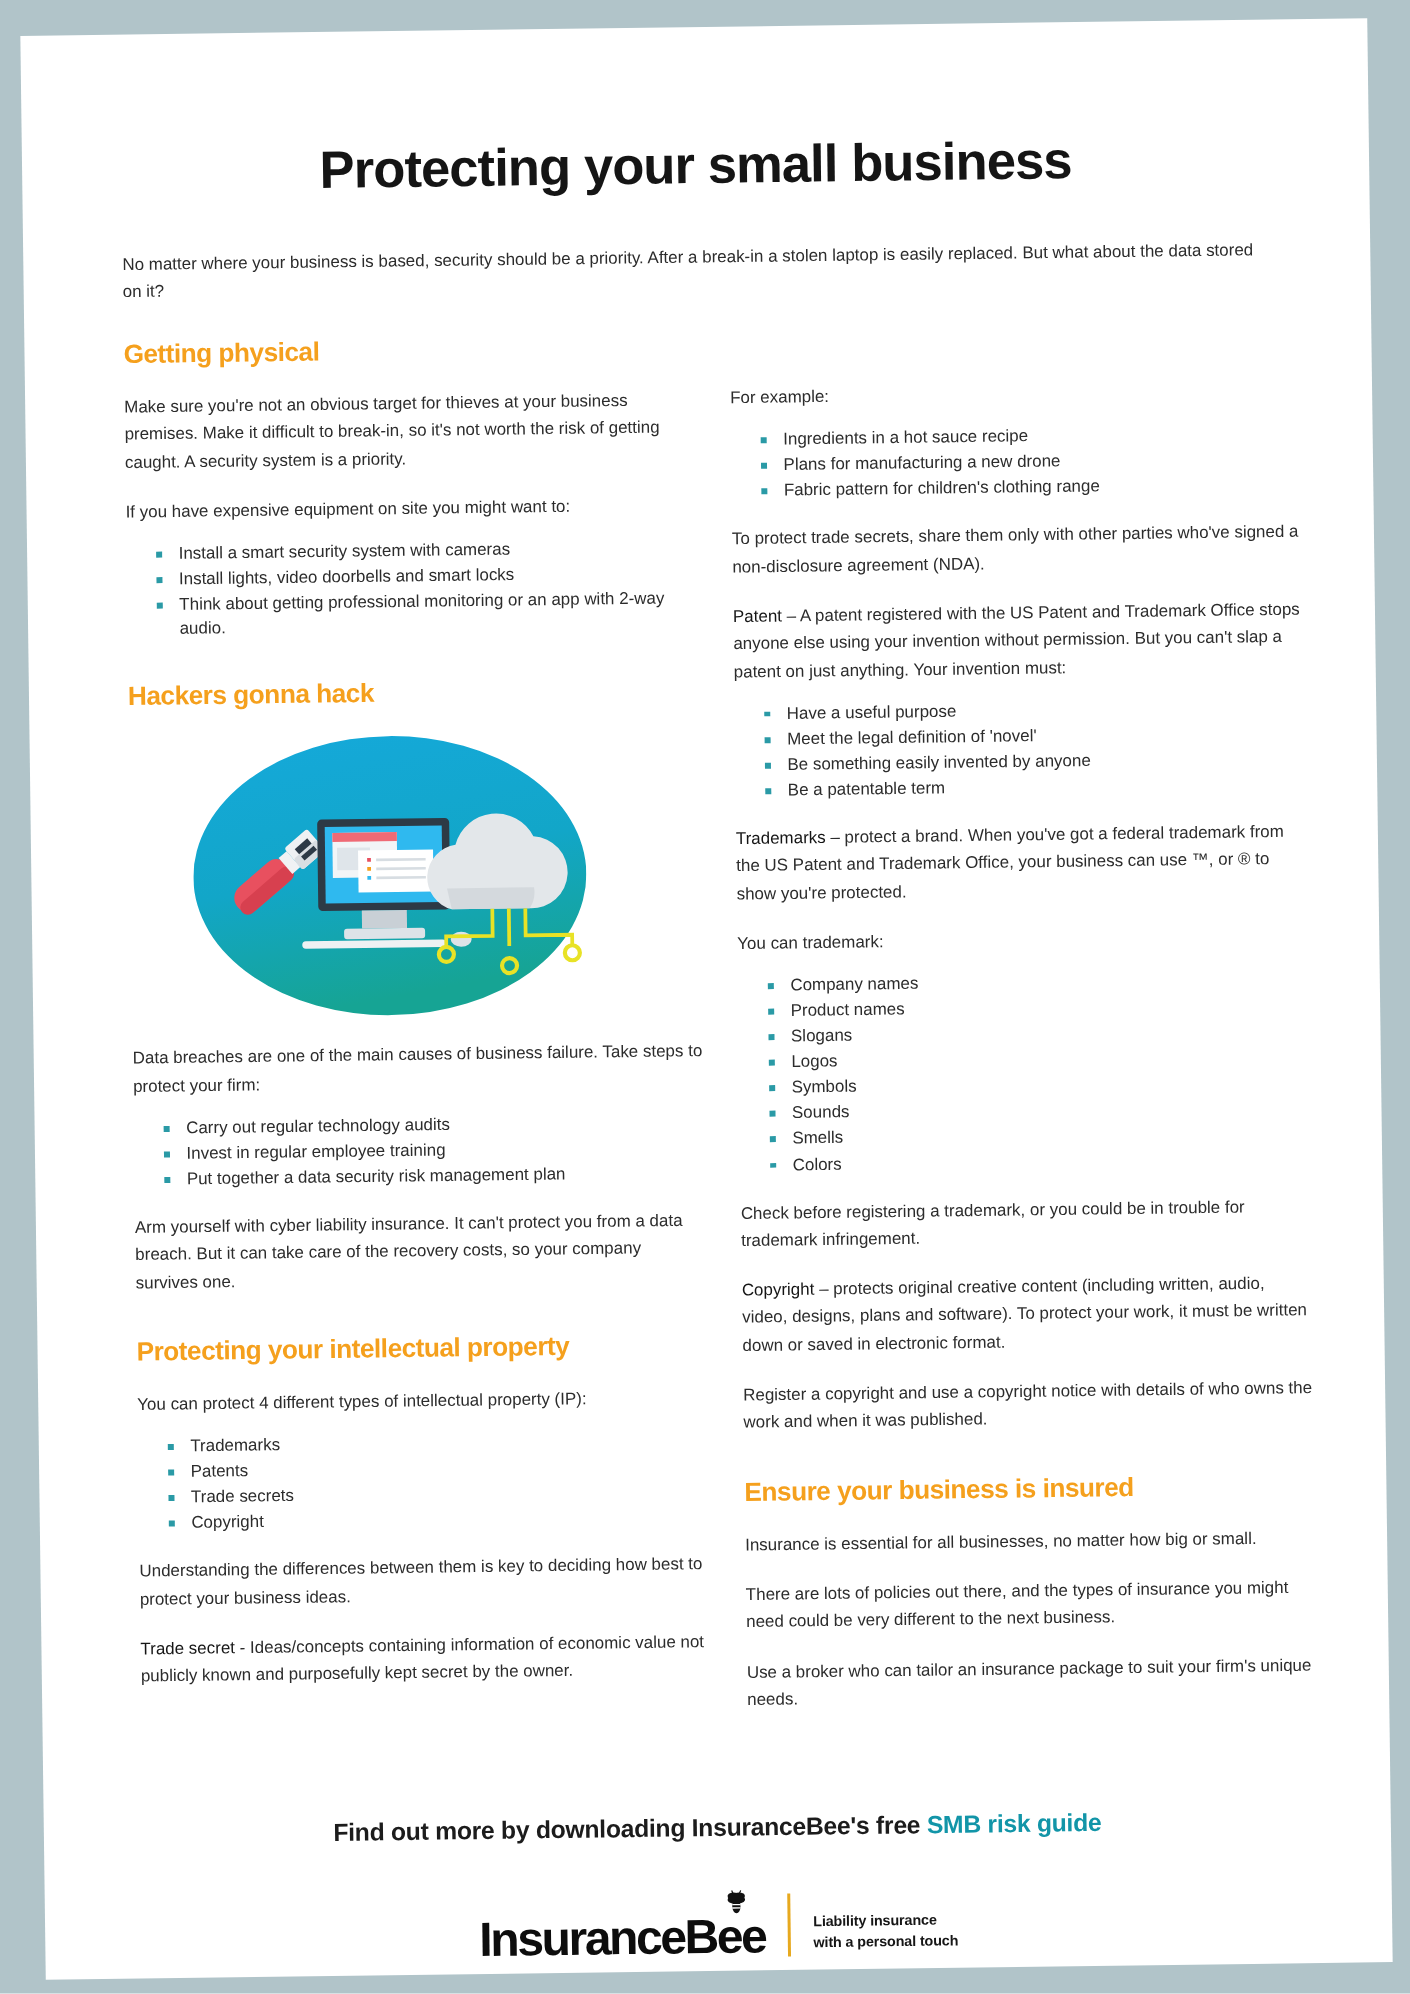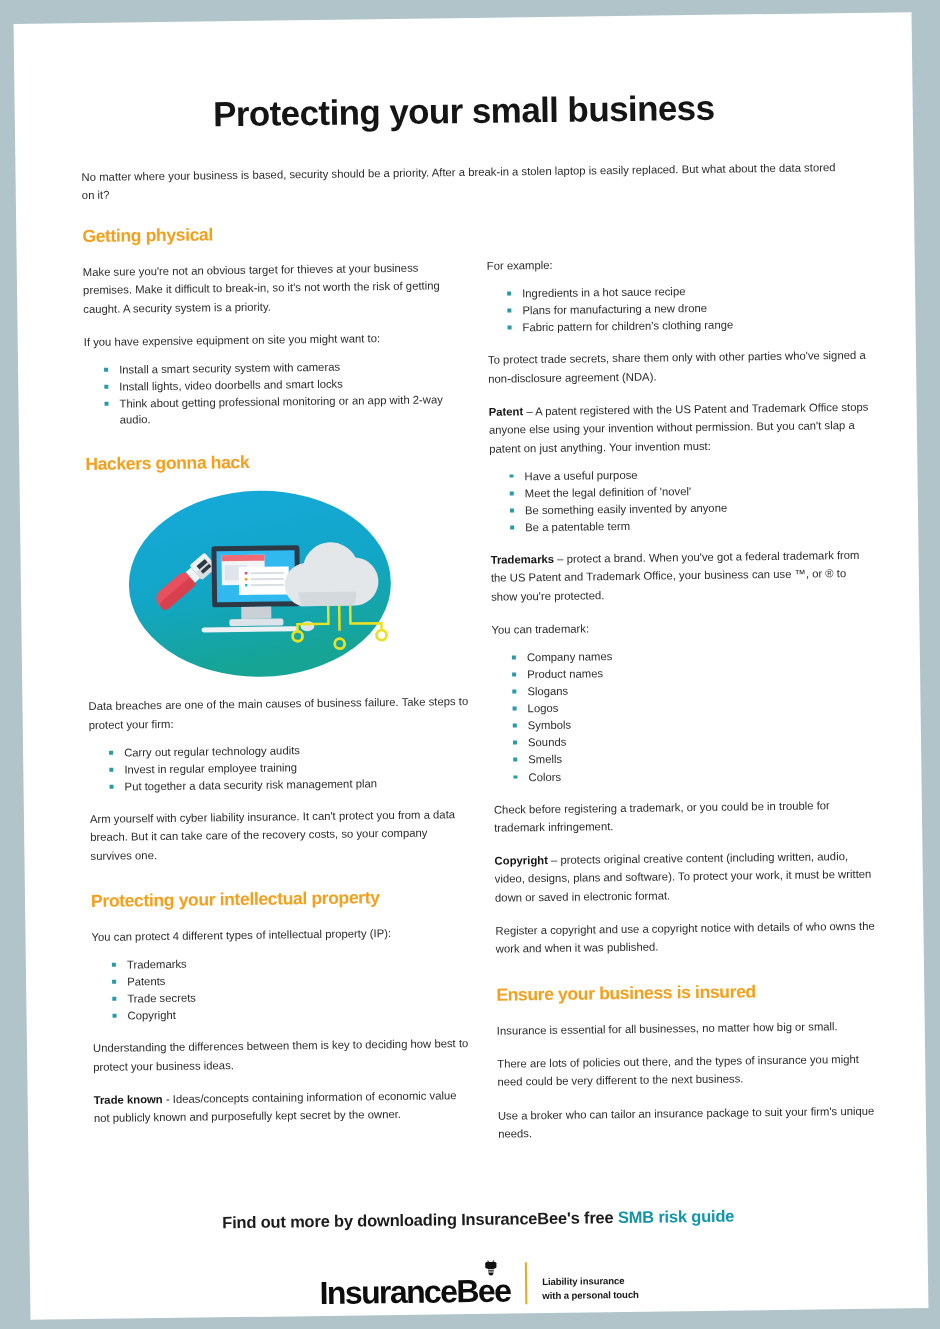--- a/index.html
+++ b/index.html
@@ -77,21 +77,21 @@
   }
   h2.section.spaced { margin-top: 26px; }
 
   p.body {
     font-size: 11.3px;
     line-height: 1.62;
     color: #2c2c2c;
     margin: 0 0 15px 0;
   }
   p.body.tight { margin-bottom: 11px; }
-  p.body b { color: #151515; font-weight: bold; }
+  p.body b { color: #151515; font-weight: normal; }
 
   ul.bullets {
     list-style: none;
     margin: 0 0 15px 0;
     padding: 0 0 0 20px;
   }
   ul.bullets li {
     font-size: 11.3px;
     line-height: 1.42;
     color: #2c2c2c;
@@ -276,21 +276,21 @@
         <h2 class="section spaced">Protecting your intellectual property</h2>
         <p class="body tight">You can protect 4 different types of intellectual property (IP):</p>
         <ul class="bullets">
           <li>Trademarks</li>
           <li>Patents</li>
           <li>Trade secrets</li>
           <li>Copyright</li>
         </ul>
         <p class="body">Understanding the differences between them is key to deciding how best to protect your business ideas.</p>
         <p class="body">
-          <b>Trade known</b><span> - Ideas/concepts containing information of economic value not publicly known and purposefully kept secret by the owner.</span>
+          <b>Trade secret</b><span> - Ideas/concepts containing information of economic value not publicly known and purposefully kept secret by the owner.</span>
         </p>
       </div>
 
       <div class="col right">
 
         <p class="body tight">For example:</p>
         <ul class="bullets">
           <li>Ingredients in a hot sauce recipe</li>
           <li>Plans for manufacturing a new drone</li>
           <li>Fabric pattern for children's clothing range</li>

